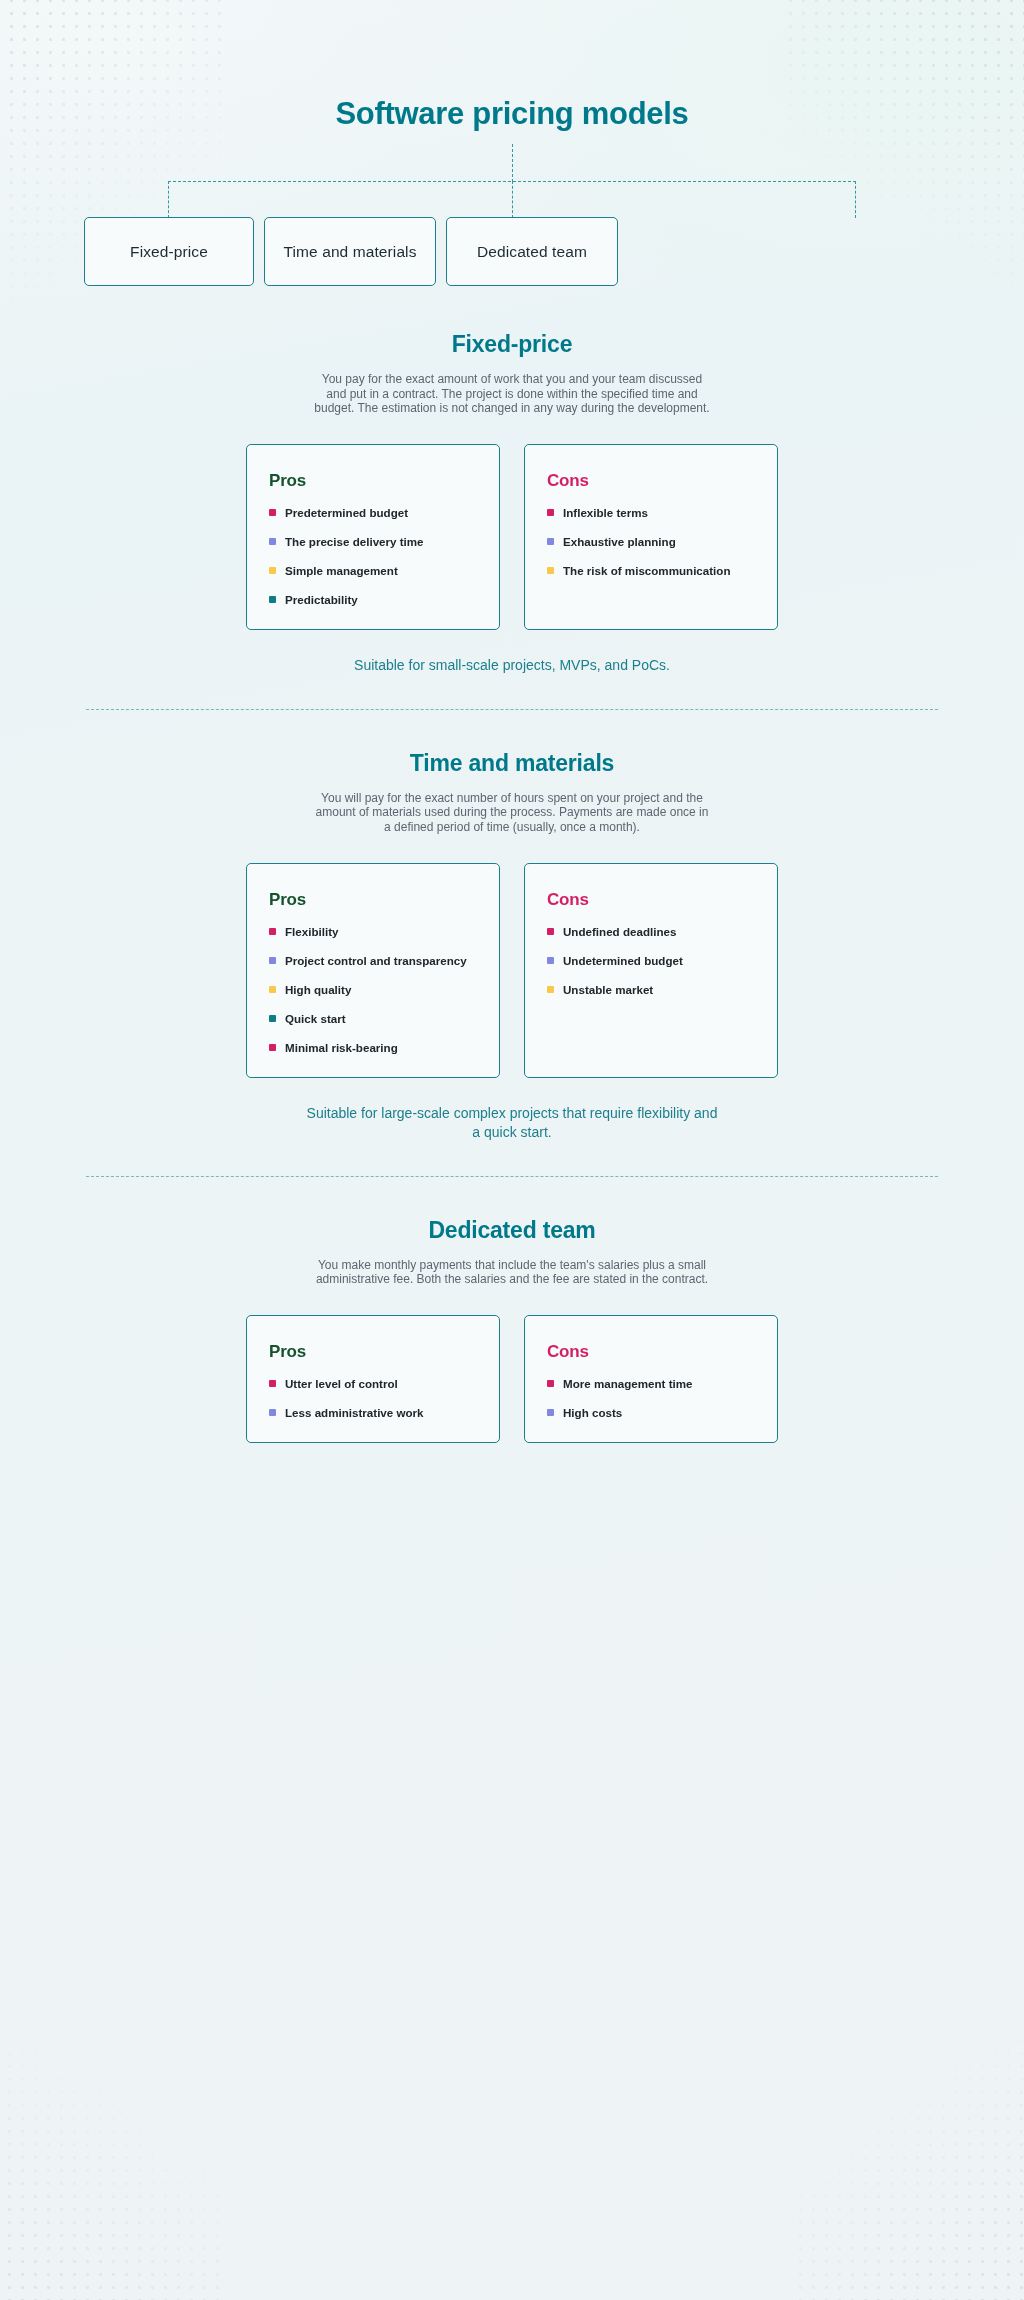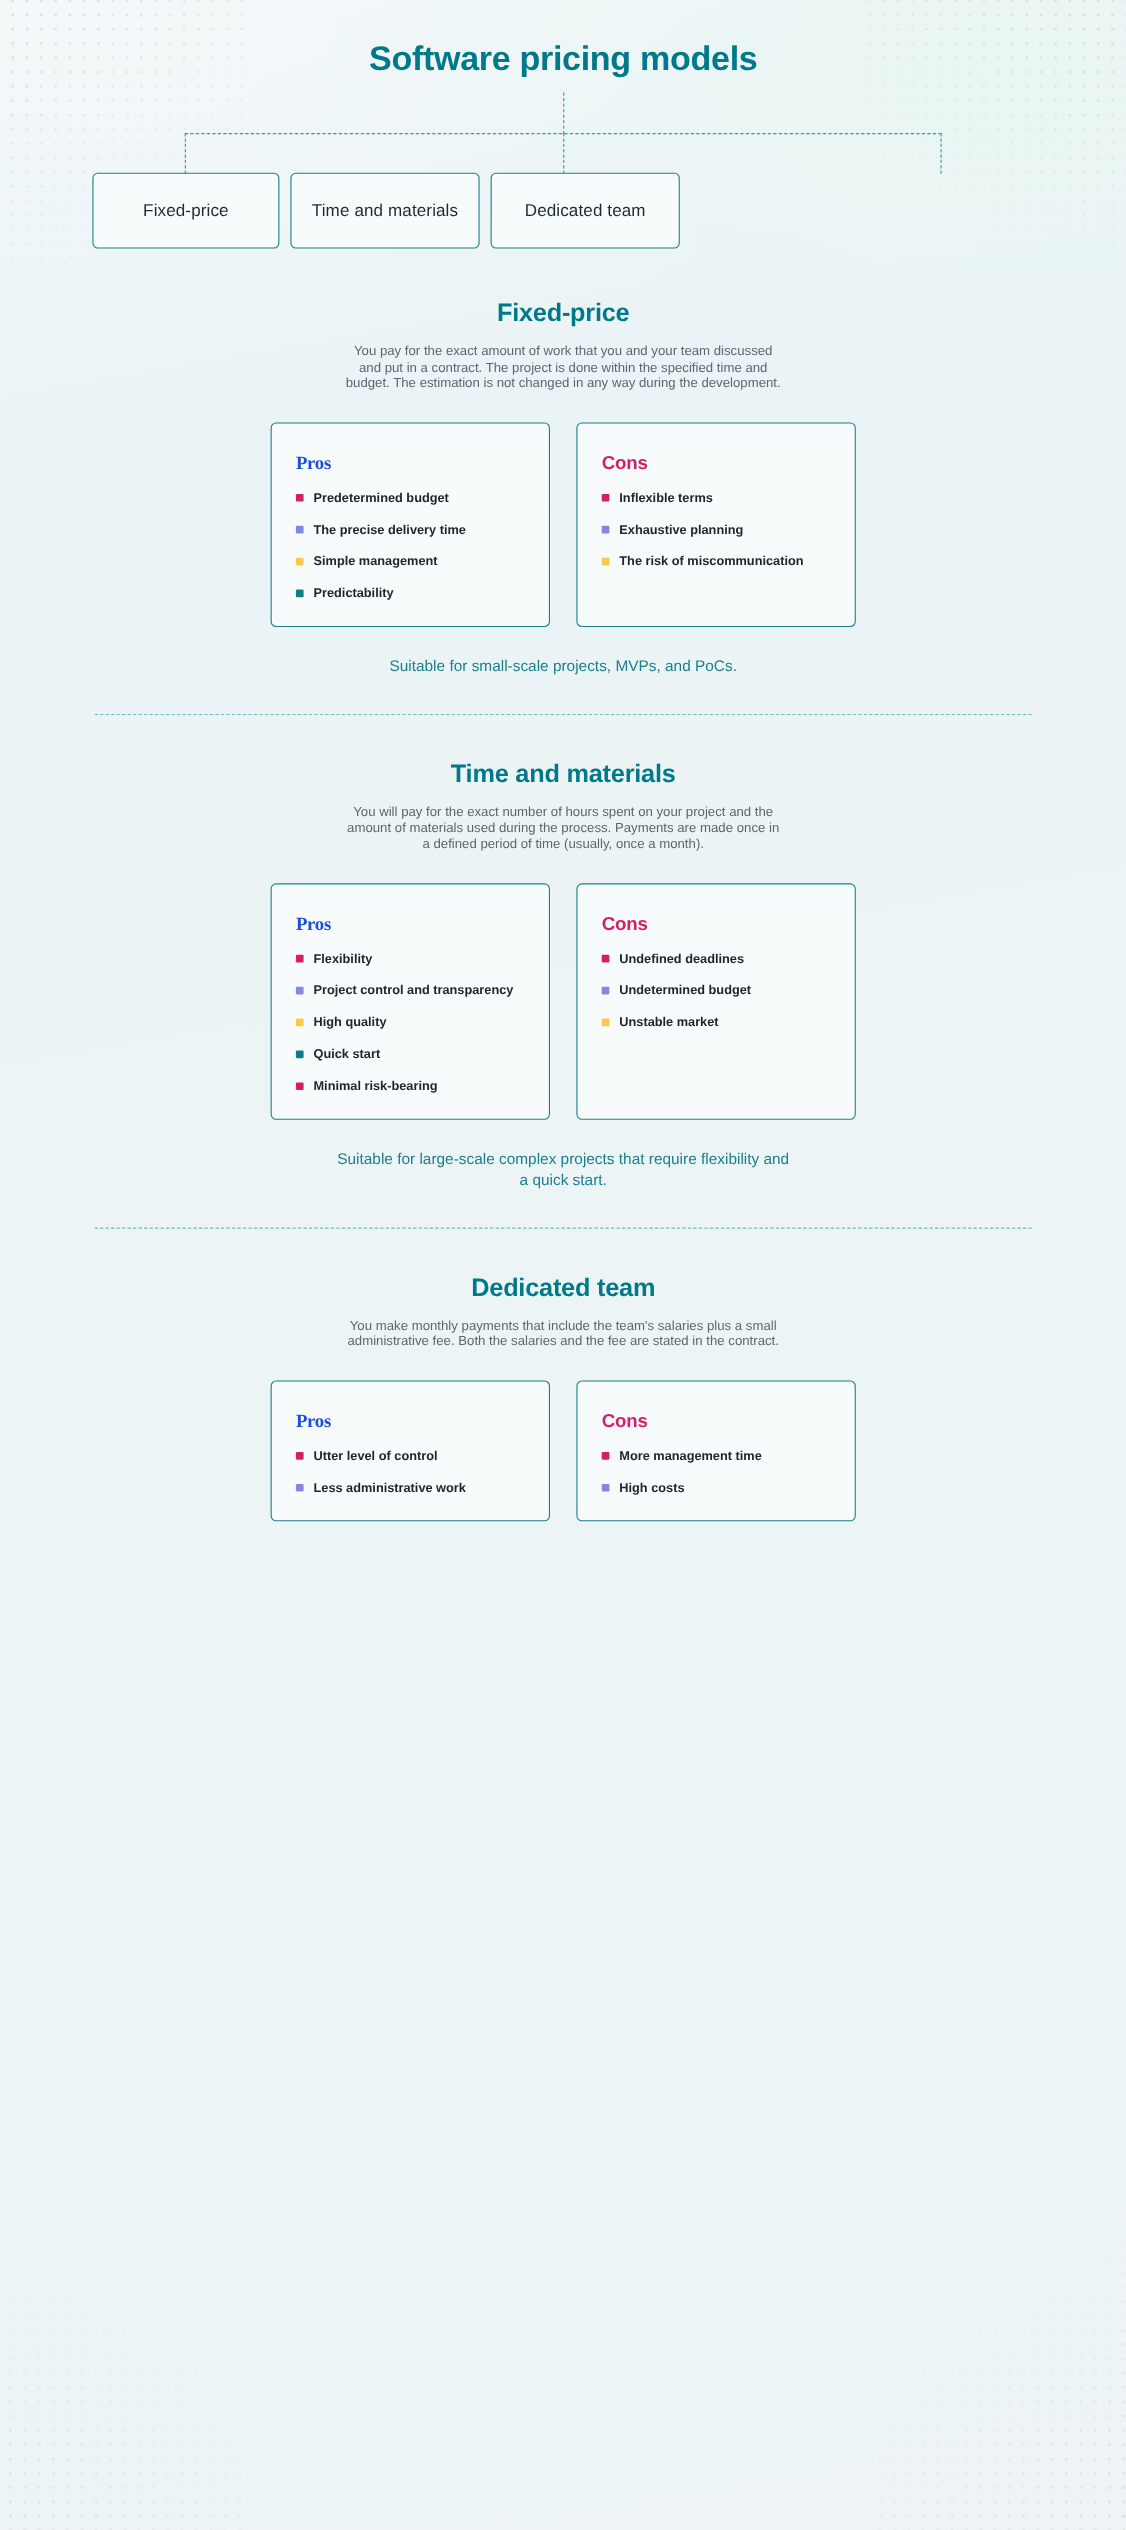--- a/index.html
+++ b/index.html
@@ -61,21 +61,21 @@
     height: 2300px;
   }
 
   
   .main-title {
     text-align: center;
     color: #00798a;
     font-size: 31px;
     font-weight: 700;
     letter-spacing: -0.3px;
-    padding-top: 36px;
+    padding-top: 96px;
   }
 
   
   .tree {
     position: relative;
     width: 1024px;
     height: 135px;
     margin-top: 12px;
   }
   .tree-stem {
@@ -148,21 +148,21 @@
     border-radius: 5px;
     background: #f7fbfb;
     padding: 26px 22px 22px 22px;
   }
   .card-title {
     font-size: 17px;
     font-weight: 700;
     margin-bottom: 14px;
     letter-spacing: -0.2px;
   }
-  .card-title.pros { color: #1d4ed8; font-family: Liberation Serif, serif; }
+  .card-title.pros { color: #14532d; }
   .card-title.cons { color: #d41f66; }
 
   .card-list { list-style: none; }
   .card-list li {
     display: flex;
     align-items: center;
     font-size: 11.6px;
     color: #20262b;
     margin-bottom: 14px;
     line-height: 15px;

